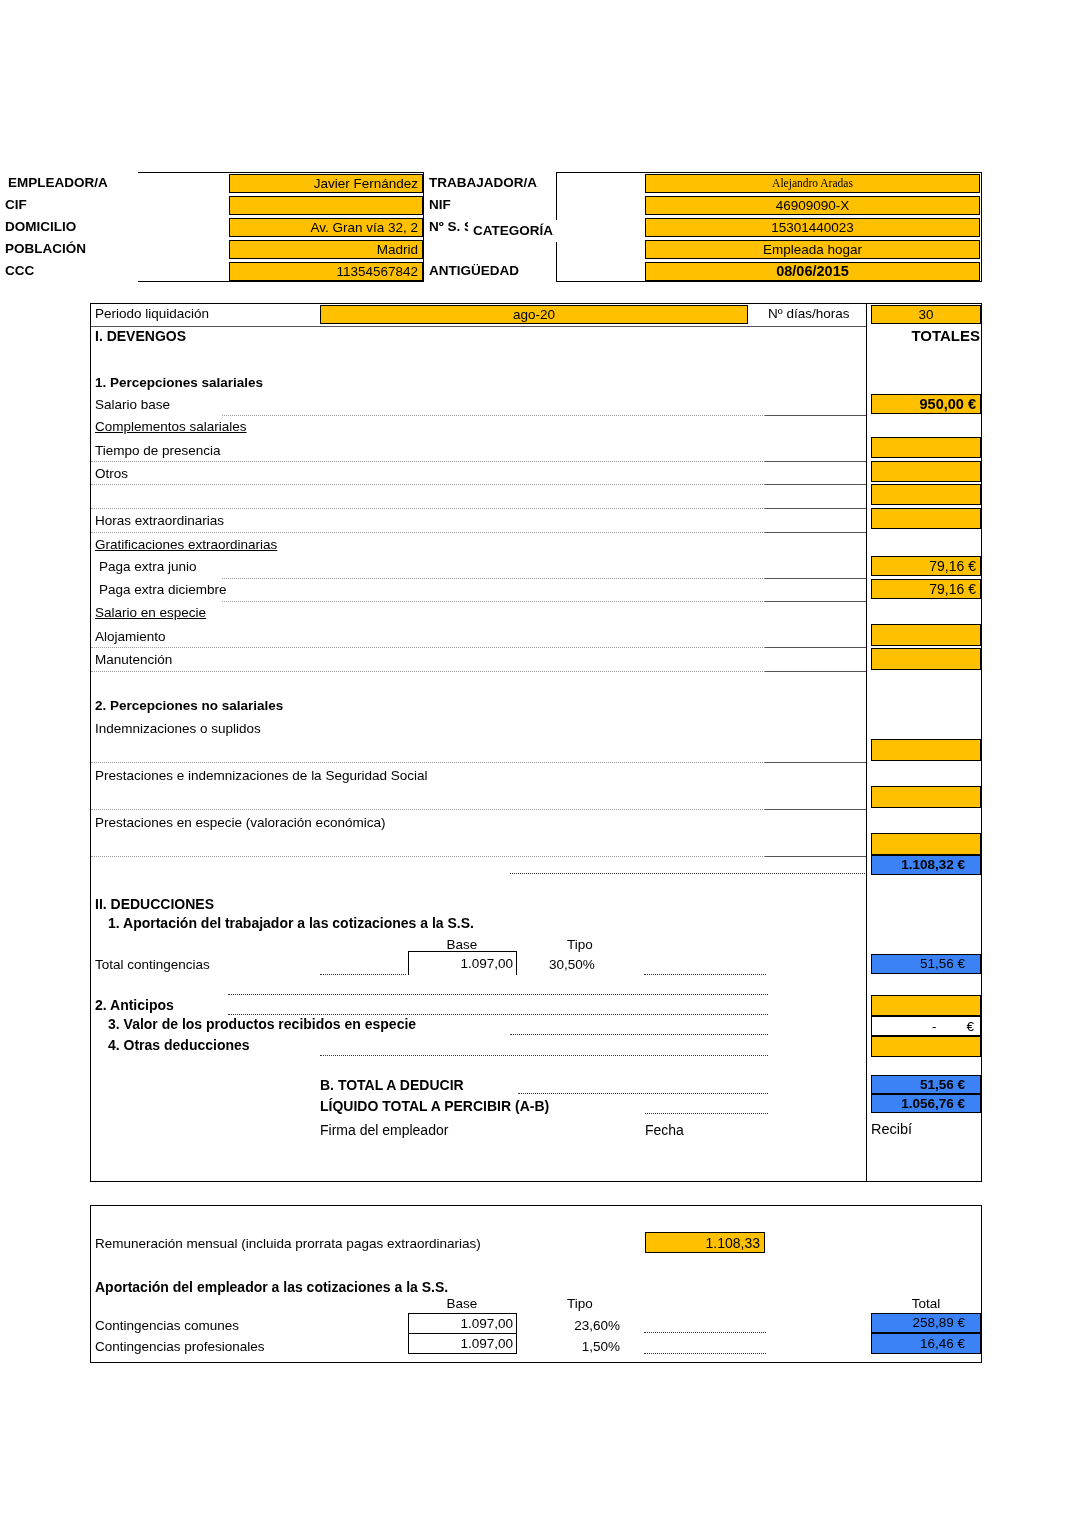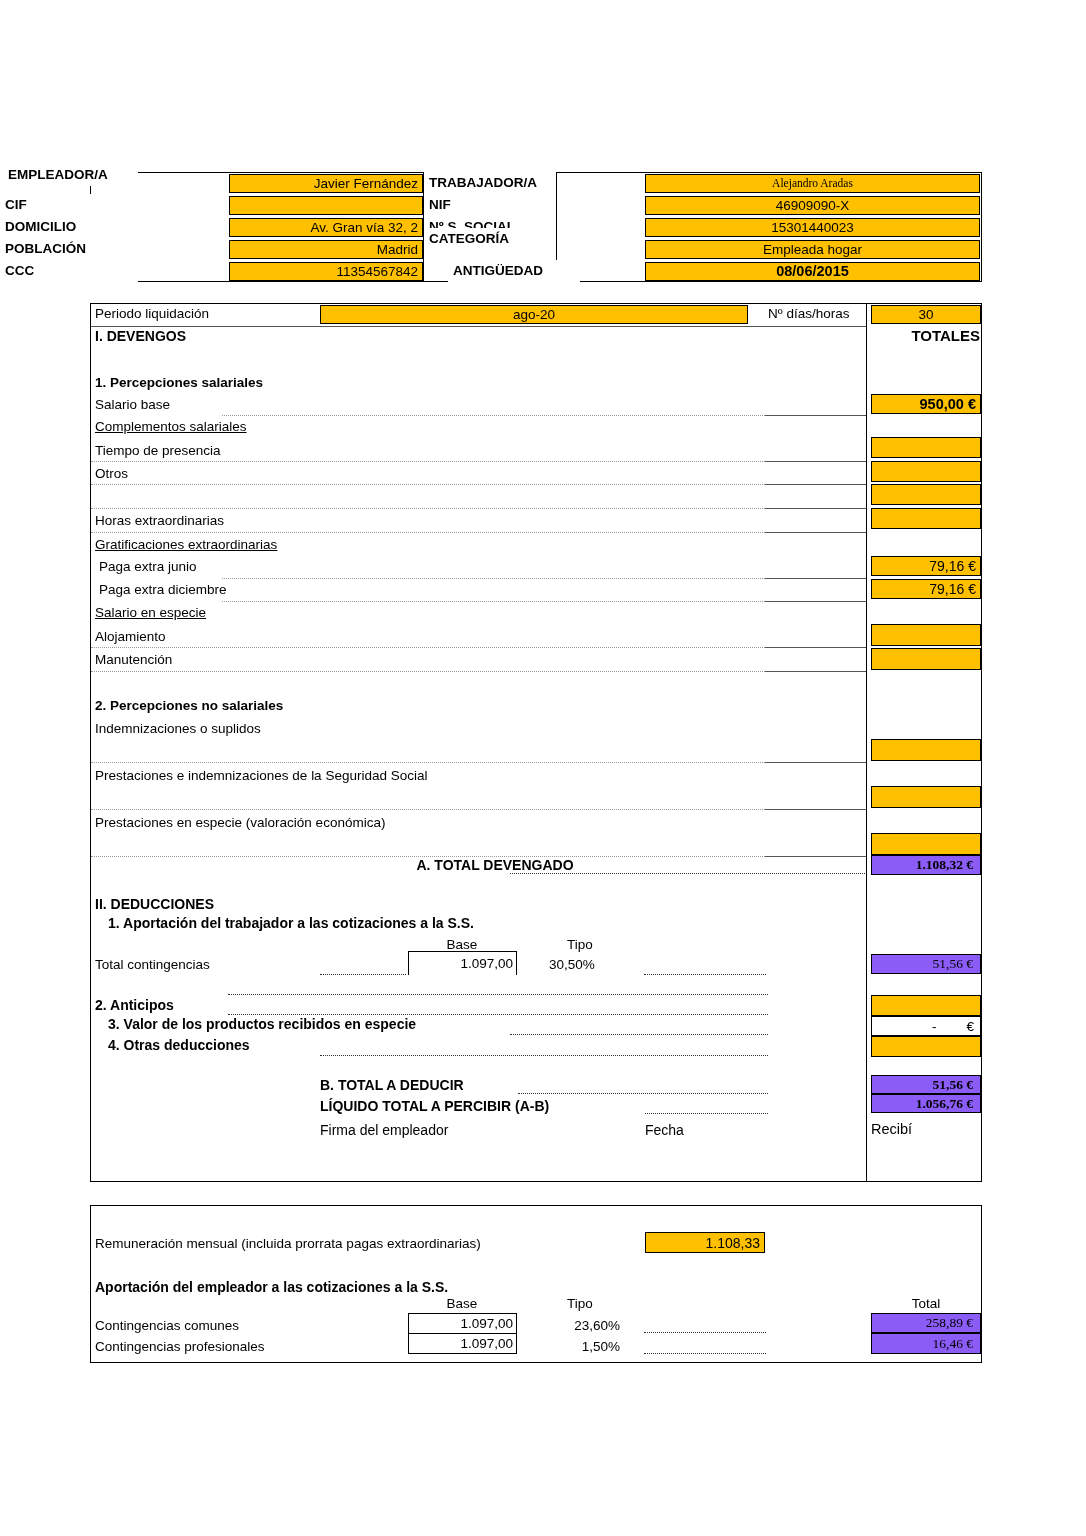--- a/index.html
+++ b/index.html
@@ -15,23 +15,23 @@
   .u{text-decoration:underline;text-align:right;}
   .r{text-align:right;}
   .c{text-align:center;}
 
   
   .yl{position:absolute;background:#FFC000;border:1.6px solid #000;
       box-sizing:border-box;font-size:13.5px;line-height:1;
       display:flex;align-items:center;}
   .yl.rt{justify-content:flex-end;padding-right:4px;}
   .yl.ct{justify-content:center;}
-  .wh{position:absolute;background:#8b5cf6;border:1.6px solid #000;
+  .wh{position:absolute;background:#3b82f6;border:1.6px solid #000;
       box-sizing:border-box;font-size:13.5px;line-height:1;
-      display:flex;align-items:center;justify-content:flex-end;padding-right:7px;font-family:Liberation Serif, serif;}
+      display:flex;align-items:center;justify-content:flex-end;padding-right:15px;}
   .hlabel{position:absolute;left:0;width:138px;font-weight:bold;font-size:13.5px;
           line-height:22px;height:22px;padding-left:5px;box-sizing:border-box;
           background:#fff;}
   .hlabel2{position:absolute;left:424px;width:132px;font-weight:bold;font-size:13.5px;
           line-height:22px;height:22px;padding-left:5px;box-sizing:border-box;
           background:#fff;}
   #hdrframe{position:absolute;left:90px;top:172px;width:892px;height:110px;
             border:1.8px solid #000;box-sizing:border-box;pointer-events:none;}
   #hdrmid{position:absolute;left:423px;top:172px;width:0;height:110px;
           border-left:1.8px solid #000;}
@@ -58,37 +58,37 @@
 </style>
 </head>
 <body>
 
 <div class="sheet">
 
   <div id="hdrframe"></div>
   <div id="hdrmid"></div>
   <div id="hdrmid2"></div>
 
-  <div class="hlabel" style="top:164px;padding-left:8px;">EMPLEADOR/A</div>
+  <div class="hlabel" style="top:172px;padding-left:8px;">EMPLEADOR/A</div>
   <div class="hlabel" style="top:194px;">CIF</div>
   <div class="hlabel" style="top:216px;">DOMICILIO</div>
   <div class="hlabel" style="top:238px;">POBLACIÓN</div>
   <div class="hlabel" style="top:260px;">CCC</div>
 
   <div class="yl rt" style="left:229px;top:174px;width:194px;height:19px;">Javier Fernández</div>
   <div class="yl rt" style="left:229px;top:196px;width:194px;height:19px;"></div>
   <div class="yl rt" style="left:229px;top:218px;width:194px;height:19px;">Av. Gran vía 32, 2</div>
   <div class="yl rt" style="left:229px;top:240px;width:194px;height:19px;padding-left:27px;">Madrid</div>
   <div class="yl rt" style="left:229px;top:262px;width:194px;height:19px;">11354567842</div>
 
   <div class="hlabel2" style="top:172px;">TRABAJADOR/A</div>
   <div class="hlabel2" style="top:194px;">NIF</div>
   <div class="hlabel2" style="top:216px;">Nº S. SOCIAL</div>
-  <div class="hlabel2" style="top:228px;">CATEGORÍA</div>
-  <div class="hlabel2" style="top:260px;margin-left:24px;">ANTIGÜEDAD</div>
+  <div class="hlabel2" style="top:220px;margin-left:44px;">CATEGORÍA</div>
+  <div class="hlabel2" style="top:260px;">ANTIGÜEDAD</div>
 
   <div class="yl ct nameserif" style="left:645px;top:174px;width:335px;height:19px;">Alejandro Aradas</div>
   <div class="yl ct" style="left:645px;top:196px;width:335px;height:19px;">46909090-X</div>
   <div class="yl ct" style="left:645px;top:218px;width:335px;height:19px;">15301440023</div>
   <div class="yl ct" style="left:645px;top:240px;width:335px;height:19px;">Empleada hogar</div>
   <div class="yl ct b" style="left:645px;top:262px;width:335px;height:19px;font-size:14.5px;">08/06/2015</div>
 
   <div id="mainbox"></div>
   <div id="totcol"></div>
 
@@ -164,21 +164,20 @@
   <div class="t" style="left:95px;top:768px;">Prestaciones e indemnizaciones de la Seguridad Social</div>
   <div class="yl" style="left:871px;top:786px;width:110px;height:22px;"></div>
   <div class="sep" style="left:91px;top:809px;width:676px;"></div>
   <div class="sepsolid" style="left:765px;top:809px;width:101px;"></div>
 
   <div class="t" style="left:95px;top:815px;">Prestaciones en especie (valoración económica)</div>
   <div class="yl" style="left:871px;top:833px;width:110px;height:22px;"></div>
   <div class="sep" style="left:91px;top:856px;width:676px;"></div>
   <div class="sepsolid" style="left:765px;top:856px;width:101px;"></div>
 
-  <div class="t b c" style="left:230px;top:858px;width:530px;font-size:14px;">A. TOTAL DEVENGADO</div>
   <div class="wh b" style="left:871px;top:855px;width:110px;height:20px;font-size:13.5px;">1.108,32 €</div>
   <div class="dotline" style="left:510px;top:873px;width:355px;"></div>
 
   <div class="t b" style="left:95px;top:897px;font-size:14px;">II. DEDUCCIONES</div>
   <div class="t b" style="left:108px;top:916px;font-size:14px;">1. Aportación del trabajador a las cotizaciones a la S.S.</div>
 
   <div class="t c" style="left:408px;top:937px;width:108px;">Base</div>
   <div class="t c" style="left:540px;top:937px;width:80px;">Tipo</div>
 
   <div class="t" style="left:95px;top:957px;">Total contingencias</div>

